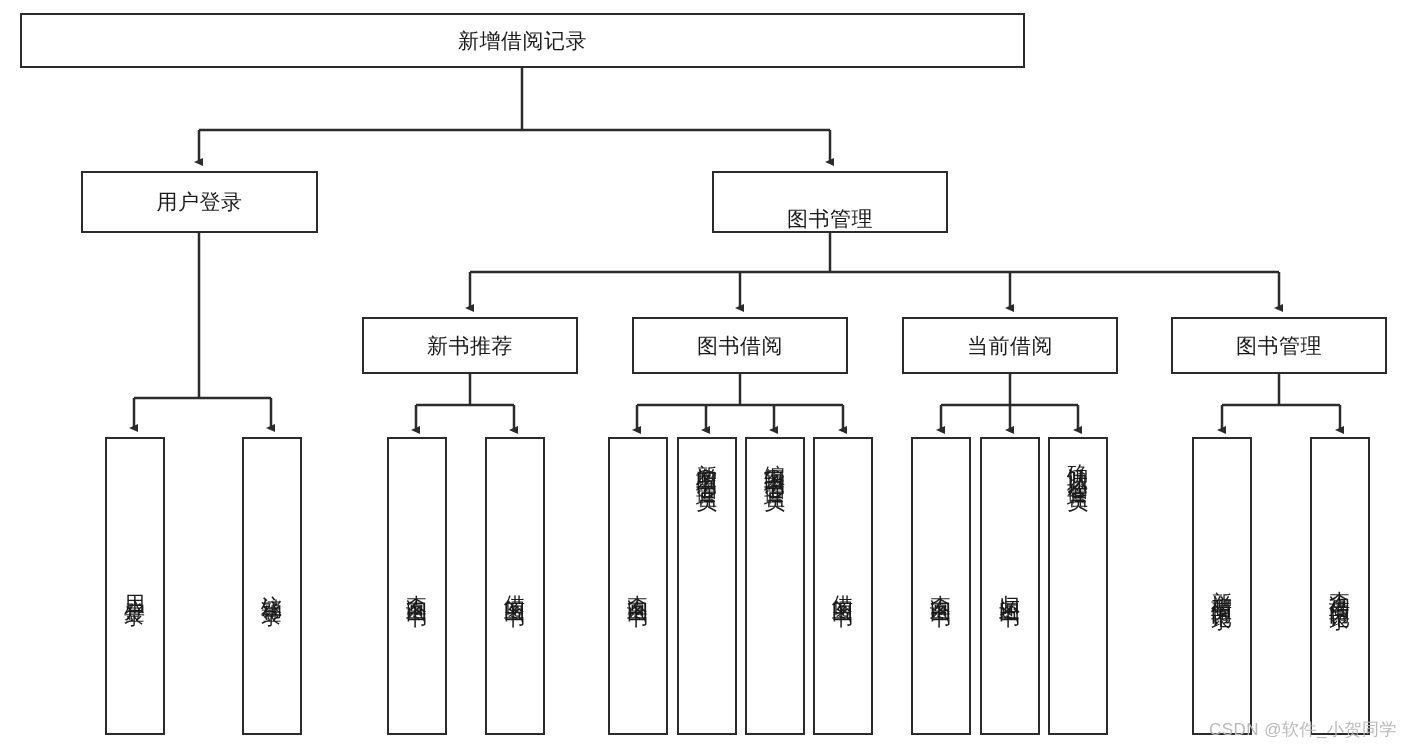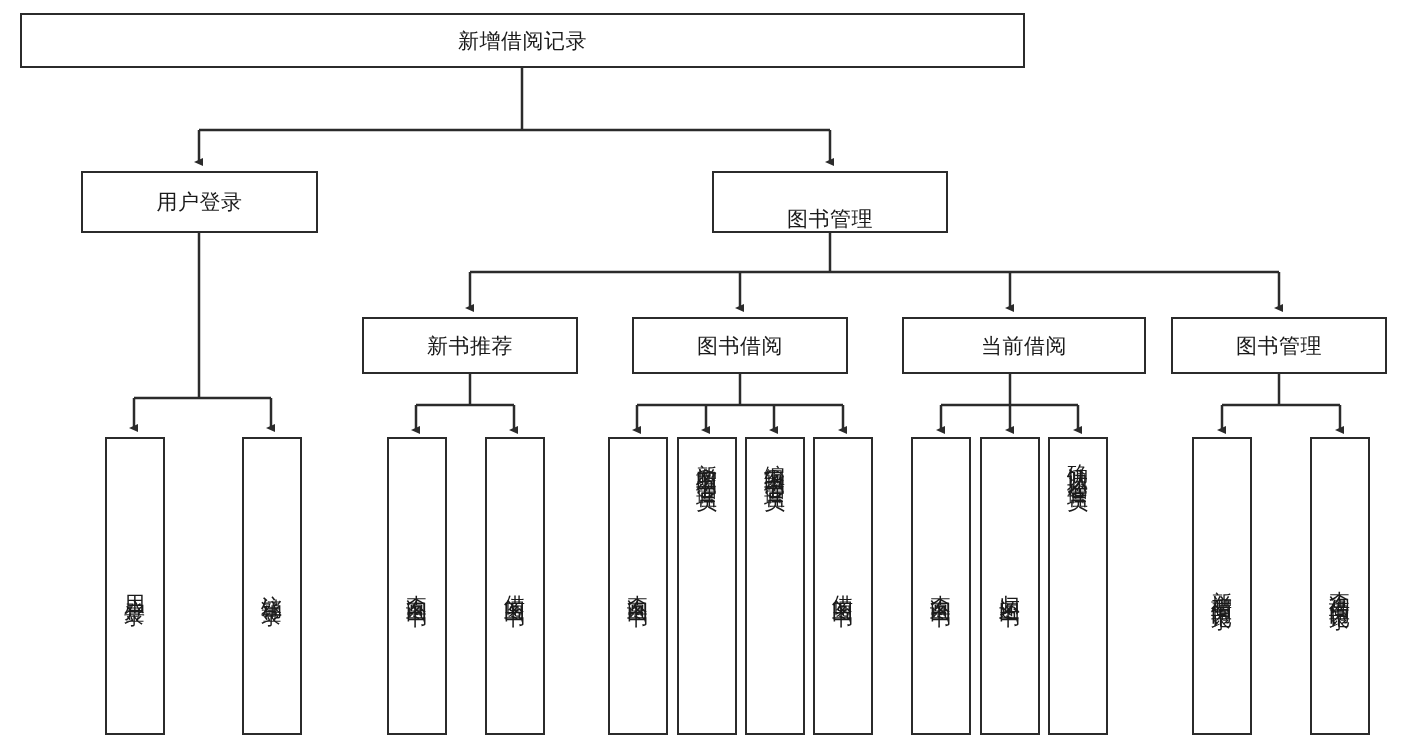--- a/index.html
+++ b/index.html
@@ -133,21 +133,21 @@
   <div class="node" style="left:712px; top:171px; width:236px; height:62px;align-items:flex-end;">
     <span class="label">图书管理</span>
   </div>
 
   <div class="node" style="left:362px; top:317px; width:216px; height:57px;">
     <span class="label">新书推荐</span>
   </div>
   <div class="node" style="left:632px; top:317px; width:216px; height:57px;">
     <span class="label">图书借阅</span>
   </div>
-  <div class="node" style="left:902px; top:317px; width:244px; height:57px;">
+  <div class="node" style="left:902px; top:317px; width:216px; height:57px;">
     <span class="label">当前借阅</span>
   </div>
   <div class="node" style="left:1171px; top:317px; width:216px; height:57px;">
     <span class="label">图书管理</span>
   </div>
 
   <div class="node vertical centered" style="left:105px; top:437px; width:60px; height:298px;">
     <span class="label">用户登录</span>
   </div>
   <div class="node vertical centered" style="left:242px; top:437px; width:60px; height:298px;">
@@ -184,14 +184,15 @@
     <span class="label">确认归还（管理员）</span>
   </div>
 
   <div class="node vertical centered" style="left:1192px; top:437px; width:60px; height:298px;">
     <span class="label">新增借阅记录</span>
   </div>
   <div class="node vertical centered" style="left:1310px; top:437px; width:60px; height:298px;">
     <span class="label">查询借阅记录</span>
   </div>
 
+  <div class="watermark">CSDN @软件_小贺同学</div>
 
 </div>
 
 </body></html>

